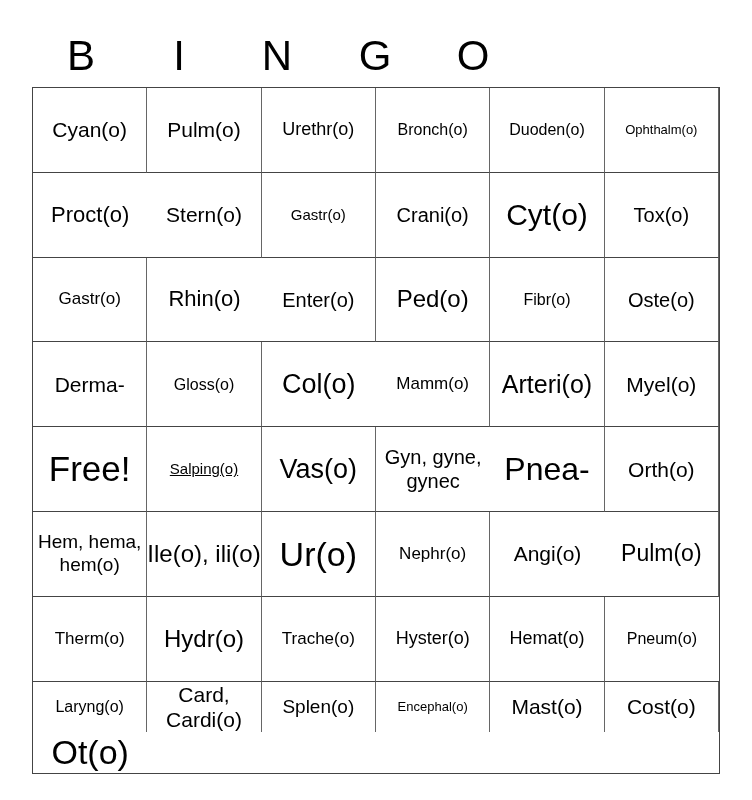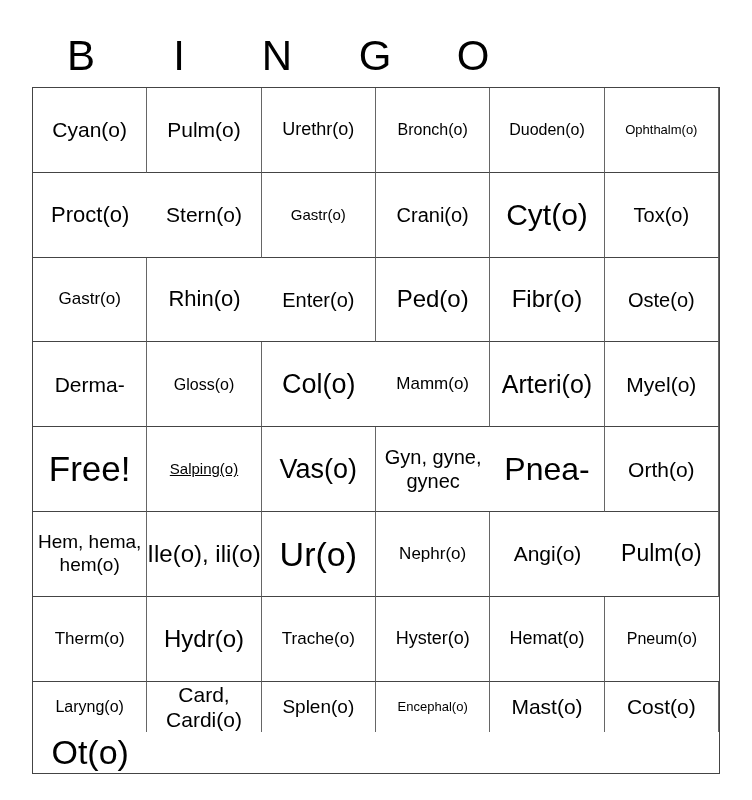--- a/index.html
+++ b/index.html
@@ -34,21 +34,21 @@
     <div class="cell" style="font-size: 22px;">Proct(o)</div>
     <div class="cell" style="font-size: 21px;">Stern(o)</div>
     <div class="cell" style="font-size: 15px;">Gastr(o)</div>
     <div class="cell" style="font-size: 20px;">Crani(o)</div>
     <div class="cell" style="font-size: 30px;">Cyt(o)</div>
     <div class="cell" style="font-size: 20px;">Tox(o)</div>
     <div class="cell" style="font-size: 17px;">Gastr(o)</div>
     <div class="cell" style="font-size: 22px;">Rhin(o)</div>
     <div class="cell" style="font-size: 20px;">Enter(o)</div>
     <div class="cell" style="font-size: 24px;">Ped(o)</div>
-    <div class="cell" style="font-size: 24px;">Fibr(o)</div>
+    <div class="cell" style="font-size: 16px;">Fibr(o)</div>
     <div class="cell" style="font-size: 20px;">Oste(o)</div>
     <div class="cell" style="font-size: 21px;">Derma-</div>
     <div class="cell" style="font-size: 16px;">Gloss(o)</div>
     <div class="cell" style="font-size: 27px;">Col(o)</div>
     <div class="cell" style="font-size: 17px;">Mamm(o)</div>
     <div class="cell" style="font-size: 25px;">Arteri(o)</div>
     <div class="cell" style="font-size: 21px;">Myel(o)</div>
     <div class="cell" style="font-size: 35px;">Free!</div>
     <div class="cell" style="font-size: 15px; text-decoration: underline;">Salping(o)</div>
     <div class="cell" style="font-size: 27px;">Vas(o)</div>

